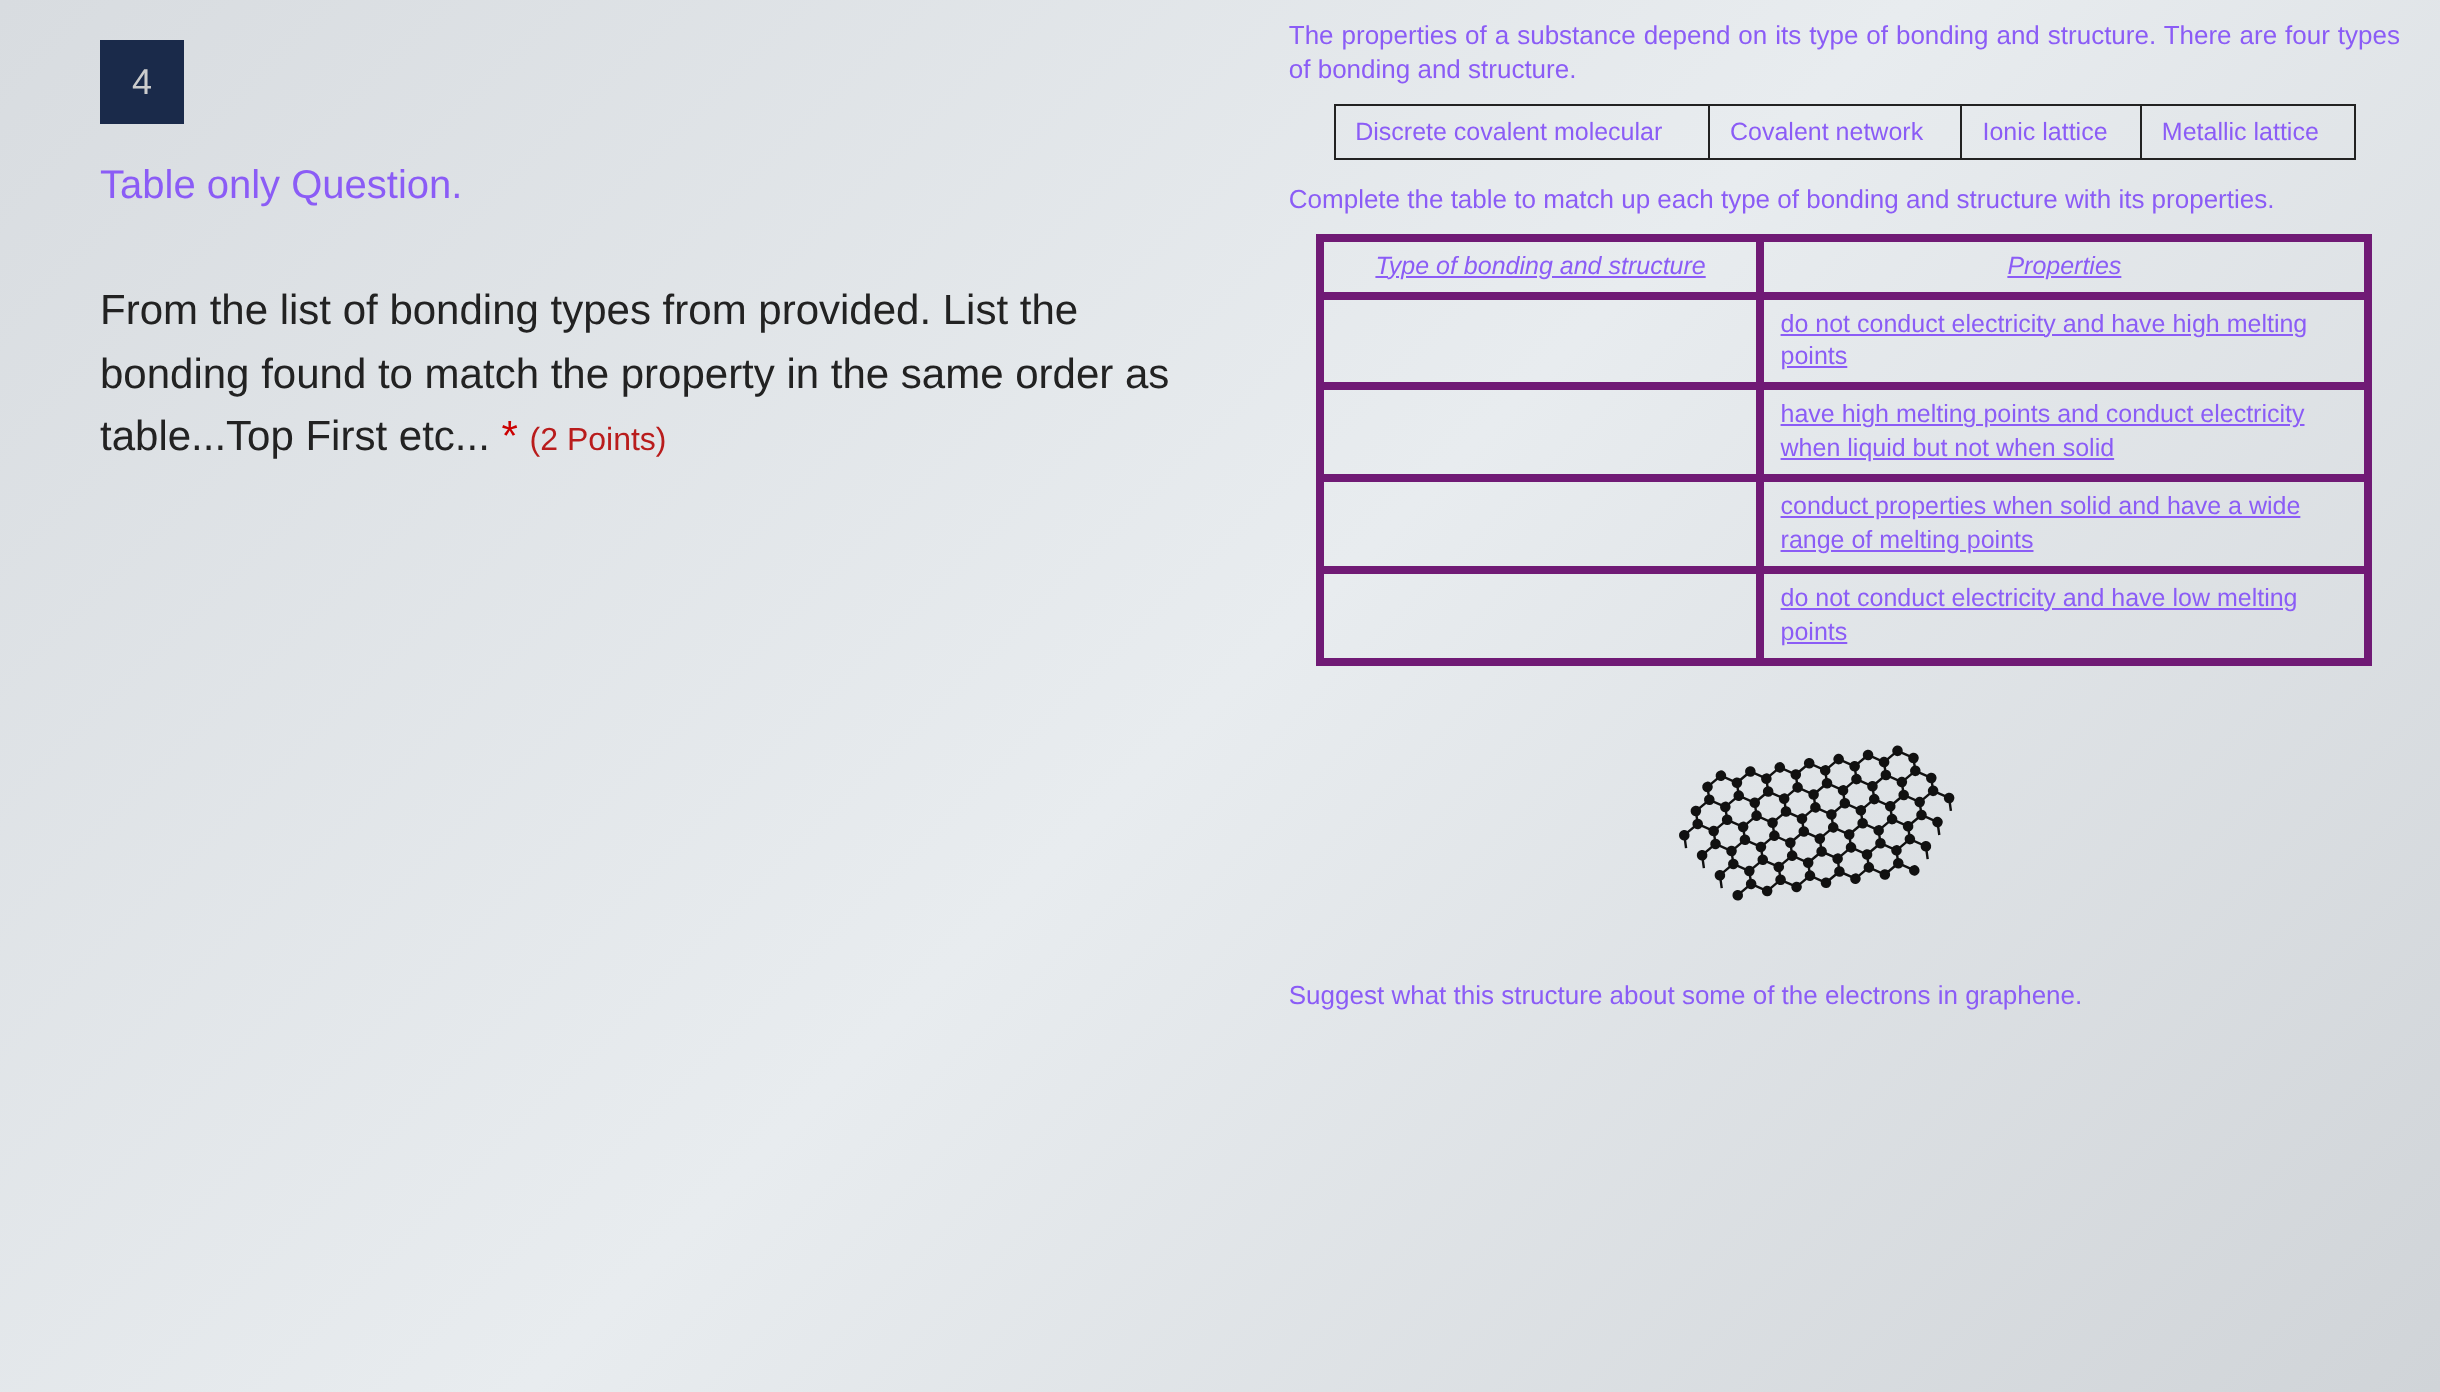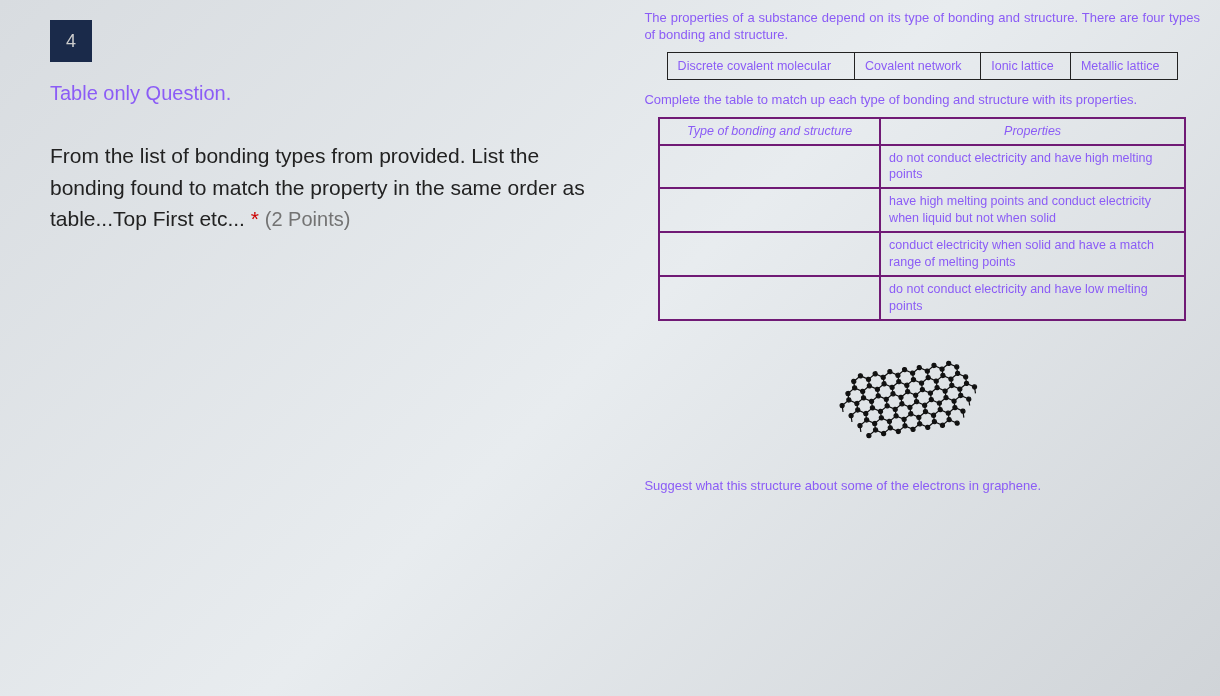--- a/index.html
+++ b/index.html
@@ -46,22 +46,22 @@
     .question-body {
       font-size: 21px;
       color: #222;
       line-height: 1.5;
       font-weight: normal;
     }
     .required-star {
       color: #c00;
     }
     .points {
-      color: #737373;
-      font-size: 20px;
+      color: #b91c1c;
+      font-size: 16px;
     }
     .intro-text {
       text-align: justify;
       margin-bottom: 8px;
       line-height: 1.3;
     }
     .types-table {
       border-collapse: collapse;
       margin: 6px auto 12px auto;
       width: 92%;
@@ -76,26 +76,27 @@
     .instruction-text {
       margin-bottom: 8px;
       line-height: 1.3;
     }
     .properties-table {
       border-collapse: collapse;
       width: 95%;
       margin: 0 auto 14px auto;
     }
     .properties-table th, .properties-table td {
-      border: 2px solid #701a75;
+      border: 4px solid #701a75;
       padding: 4px 8px;
       font-size: 12.5px;
       text-align: left;
       vertical-align: top;
       line-height: 1.35;
+      text-decoration: underline;
     }
     .properties-table th {
       font-style: italic;
       font-weight: normal;
       text-align: center;
     }
     .properties-table .empty-col {
       width: 42%;
     }
     .graphene-text {
@@ -155,21 +156,21 @@
     <tr>
       <td></td>
       <td>do not conduct electricity and have high melting points</td>
     </tr>
     <tr>
       <td></td>
       <td>have high melting points and conduct electricity when liquid but not when solid</td>
     </tr>
     <tr>
       <td></td>
-      <td>conduct electricity when solid and have a match range of melting points</td>
+      <td>conduct properties when solid and have a wide range of melting points</td>
     </tr>
     <tr>
       <td></td>
       <td>do not conduct electricity and have low melting points</td>
     </tr>
   </tbody>
     </table>
 
 
   <div class="graphene-image">

